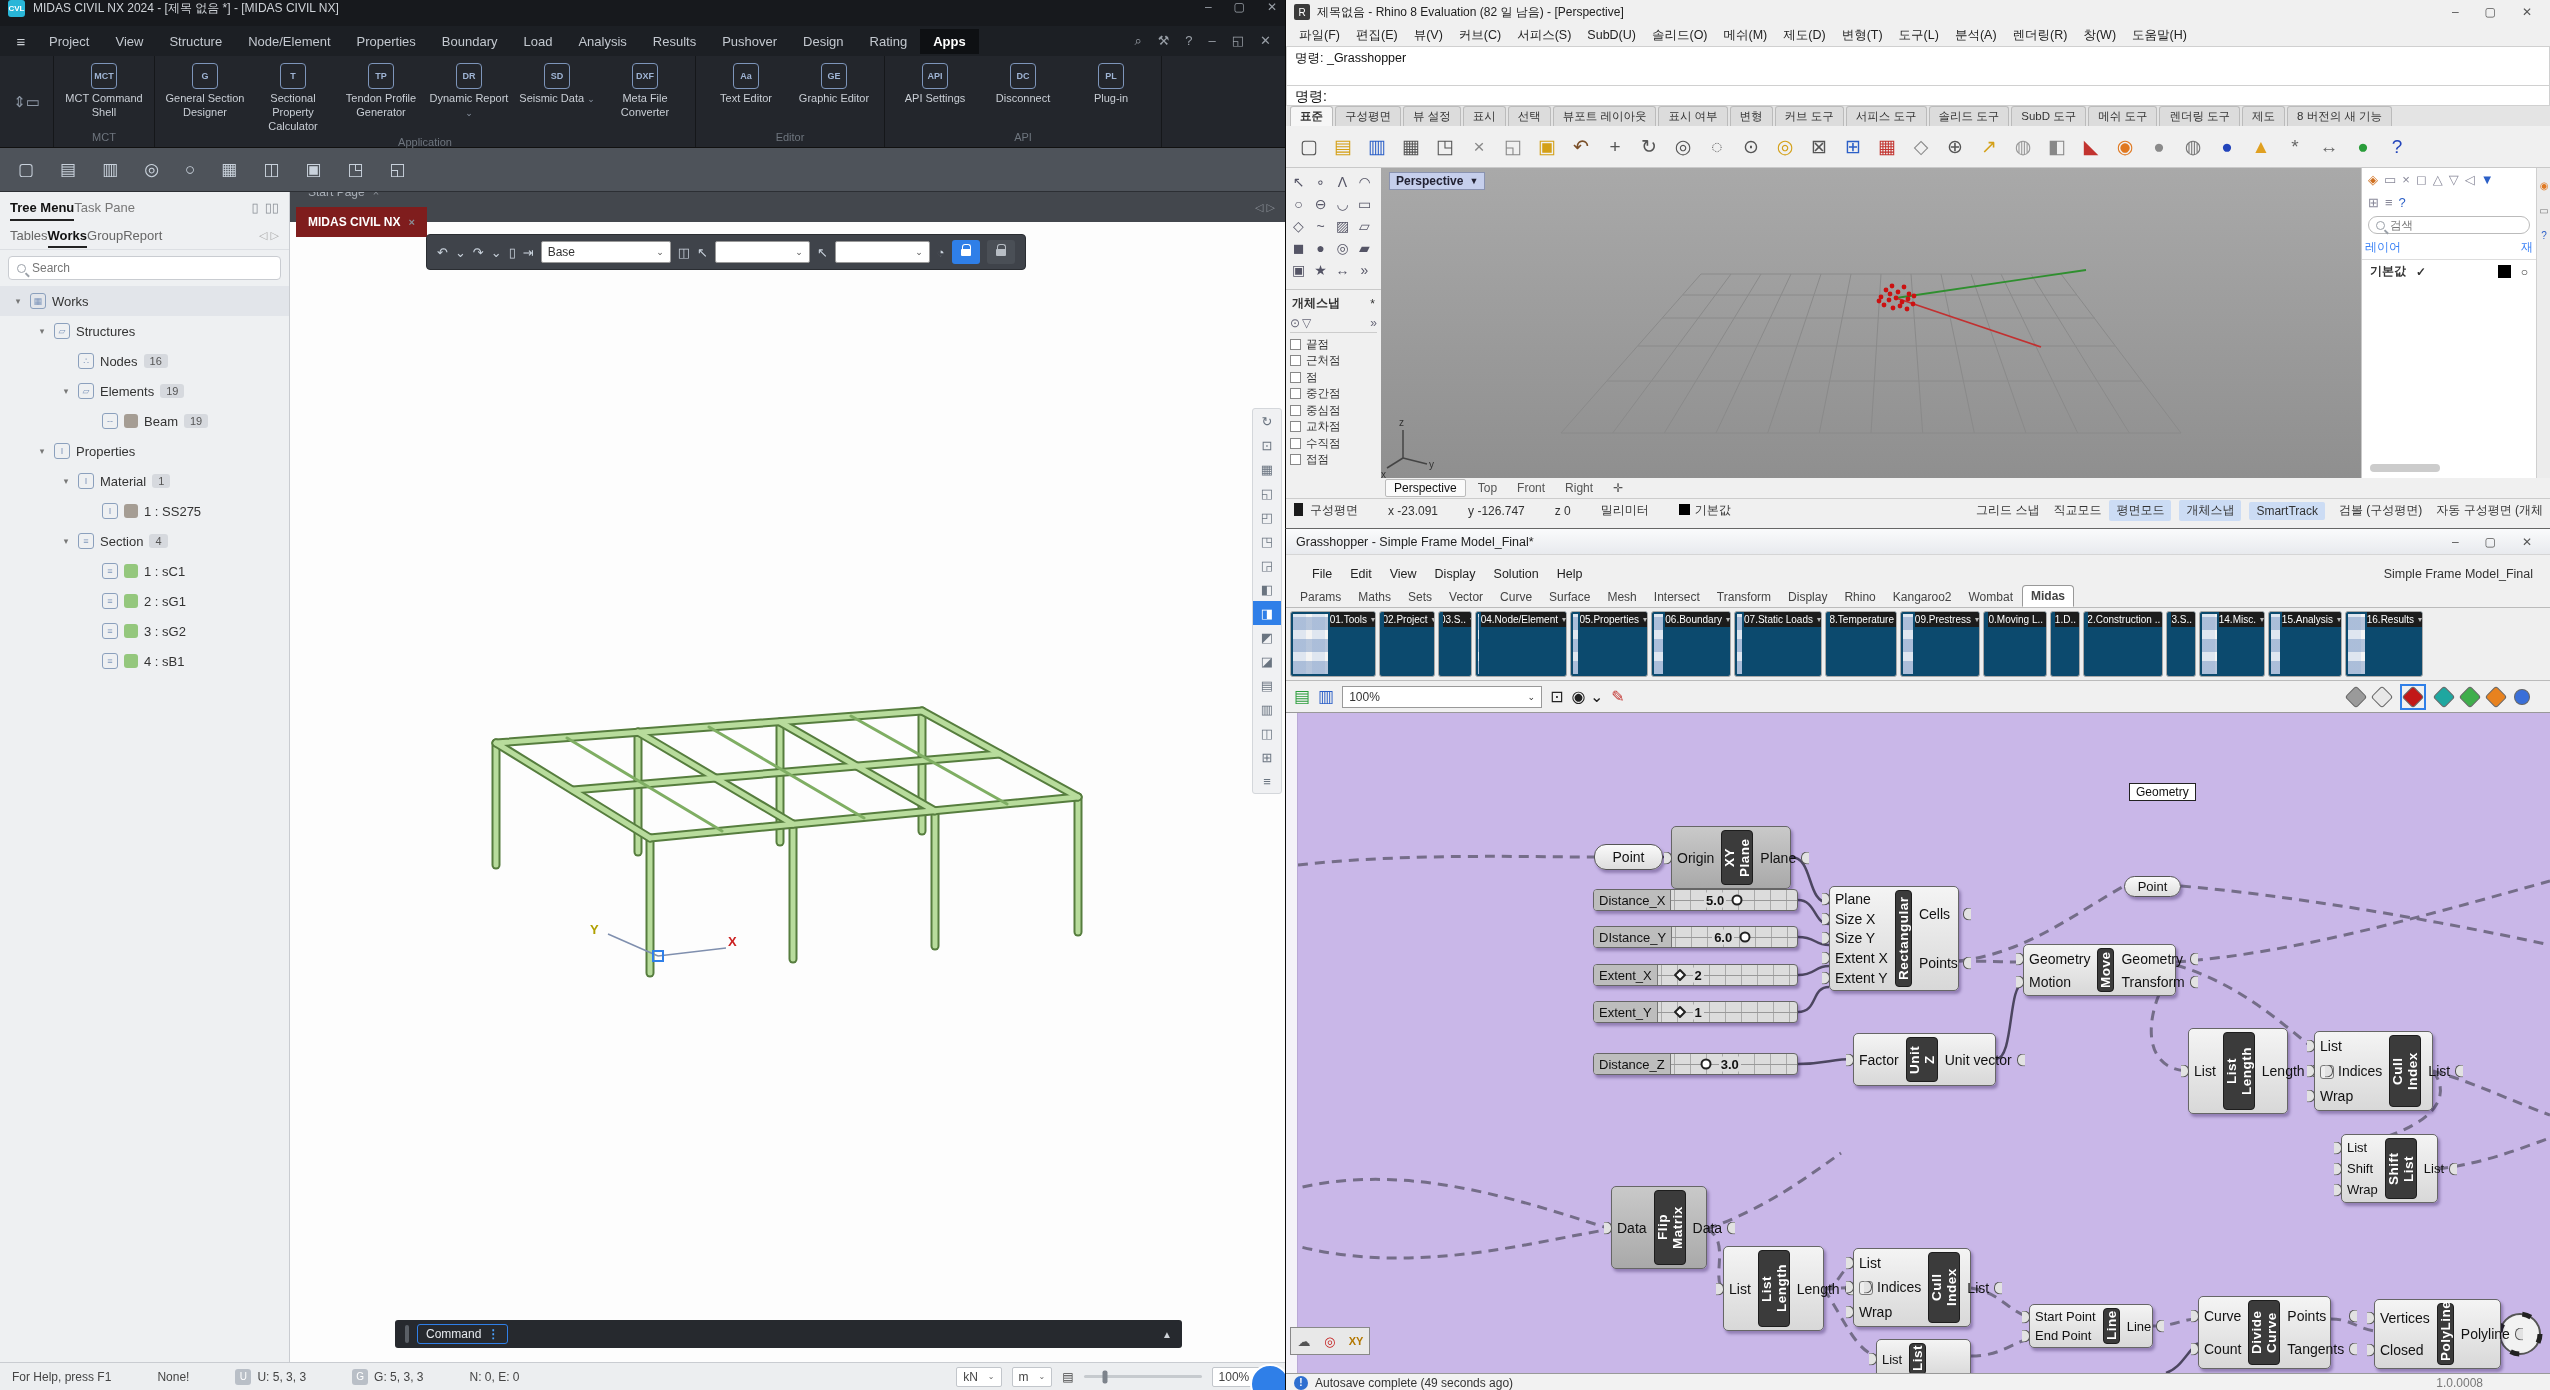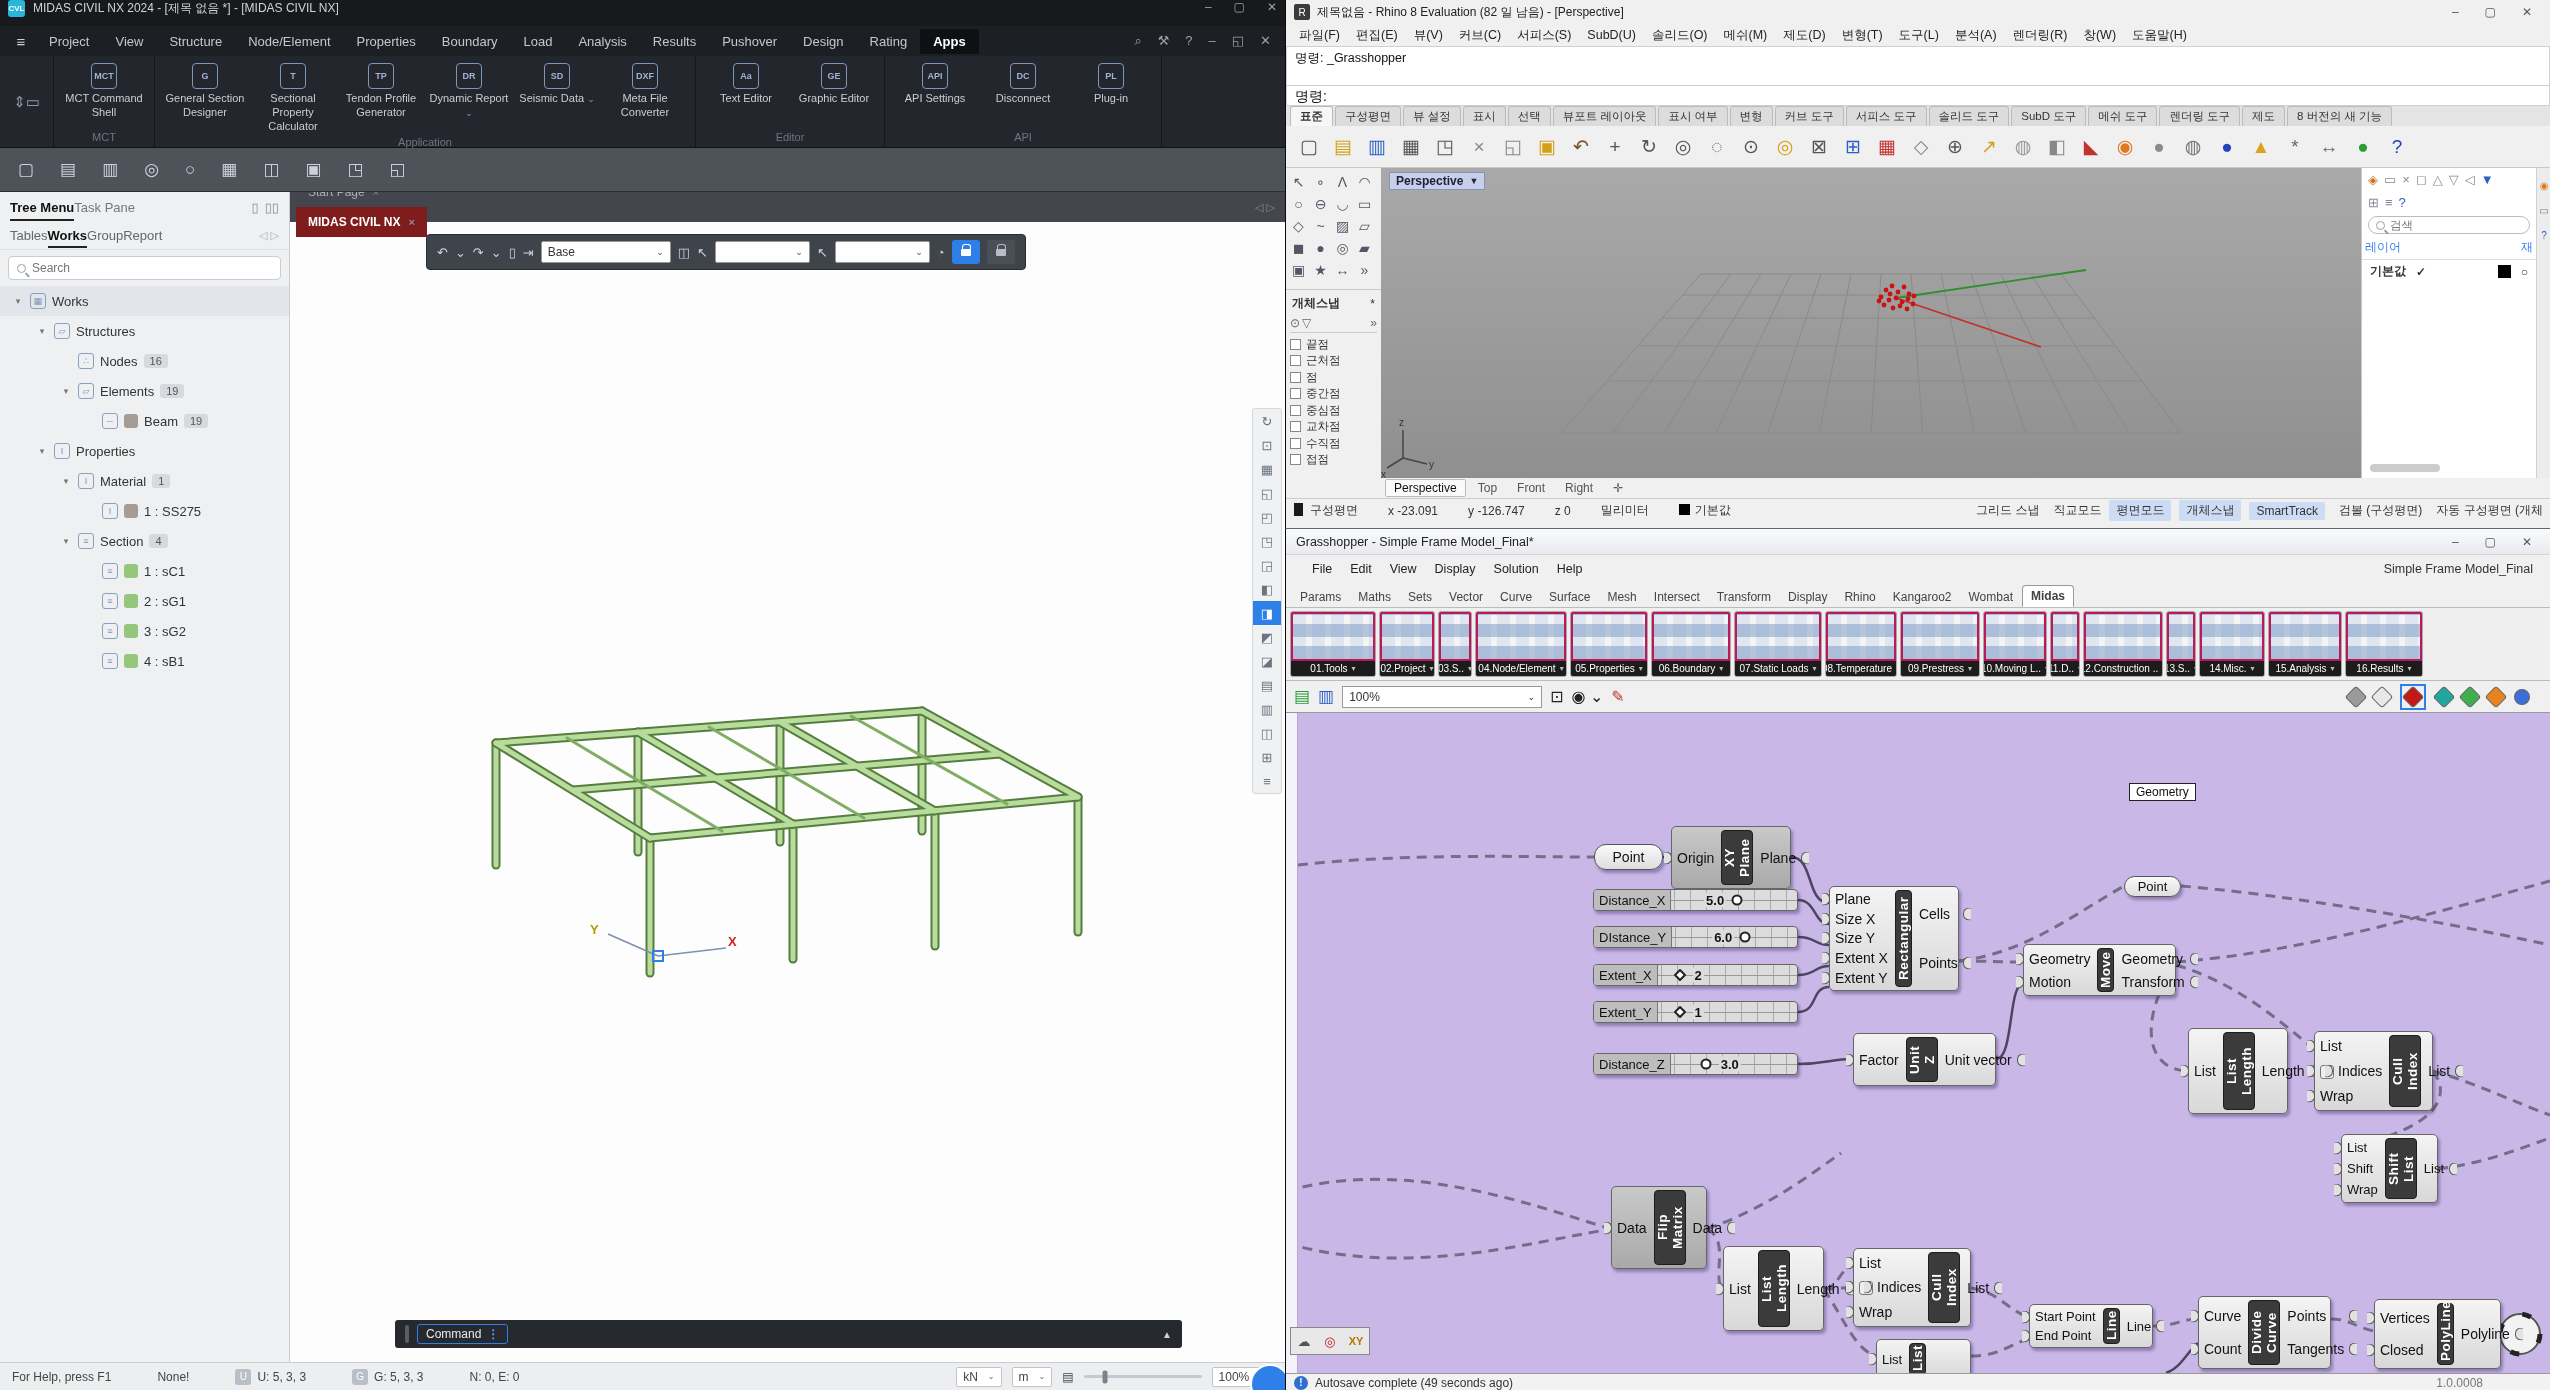--- a/index.html
+++ b/index.html
@@ -139,28 +139,28 @@
 .r-ssr{margin-left:auto;display:flex;align-items:center}
 .r-ssr span{margin-left:14px;white-space:nowrap}
 .r-ssr span.on{background:#ccdcf4;padding:2px 7px;border-radius:2px;margin-left:8px}
 span.swb::before{content:"";display:inline-block;width:11px;height:11px;background:#000;margin-right:5px;vertical-align:-1px}
 span.cpl::before{content:"";display:inline-block;width:9px;height:13px;background:#1a1a1a;margin-right:7px;vertical-align:-2px}
 
 
 #gh{position:absolute;left:1285px;top:528px;width:1265px;height:862px;background:#f0f0f0;color:#222;border-left:1px solid #0a0a0a;border-top:1px solid #666}
 .g-title{height:26px;background:linear-gradient(#fafbfc,#e8eaee);display:flex;align-items:center;padding:0 10px;font-size:12.5px;color:#222;border-bottom:1px solid #d5d5d5}
 .g-wctrl{margin-left:auto;display:flex;gap:26px;color:#555;font-size:12px;padding-right:8px}
-.g-menu{height:28px;display:flex;align-items:center;gap:2px;font-size:12.5px;padding:0 8px}
+.g-menu{height:28px;display:flex;align-items:flex-end;gap:2px;font-size:12.5px;padding:0 8px}
 .g-menu span{padding:2px 9px}
 .g-docname{margin-left:auto;color:#333;font-size:12.5px;padding-right:6px}
 .g-tabs{height:25px;display:flex;align-items:flex-end;gap:1px;font-size:12px;color:#444;padding:0 6px;border-bottom:1px solid #bbb}
 .g-tab{padding:3px 8px}
 .g-tab.active{background:#fff;border:1px solid #999;border-bottom:1px solid #fff;border-radius:4px 4px 0 0;font-weight:bold}
 .g-ribbon{height:73px;display:flex;gap:3px;padding:3px 4px;background:#efefef;border-bottom:1px solid #bbb}
-.g-group{width:calc(var(--w)*1px);border:1px solid #aaa;border-radius:3px;background:#be185d;display:flex;flex-direction:column;overflow:hidden}
+.g-group{width:calc(var(--w)*1px);border:1px solid #aaa;border-radius:3px;background:#0c4a6e;display:flex;flex-direction:row;overflow:hidden}
 .g-gicons{flex:1;margin:2px;background:
   repeating-linear-gradient(0deg, rgba(120,150,195,.5) 0 13px, rgba(255,255,255,0) 13px 22px),
   repeating-linear-gradient(90deg, #dfe6f0 0 13px, #f4f4f4 13px 19px)}
 .g-glabel{height:15px;background:#1c1c1c;color:#fff;font-size:10px;display:flex;align-items:center;justify-content:center;gap:4px;white-space:nowrap;overflow:hidden}
 .g-glabel::after{content:"▾";font-size:8px;color:#bbb}
 .g-toolbar{height:32px;display:flex;align-items:center;gap:8px;padding:0 8px;background:#f0f0f0;border-bottom:1px solid #999}
 .g-zoom{background:#fff;border:1px solid #999;height:22px;width:200px;display:flex;align-items:center;justify-content:space-between;font-size:12px;padding:0 6px;color:#333}
 .g-gem{width:16px;height:16px;transform:rotate(45deg);border-radius:3px;border:1px solid #666}
 .g-gemwrap{display:flex;align-items:center;gap:10px;margin-left:auto;padding-right:12px}
 .g-gembox{border:2px solid #2f7fe8;padding:3px;display:flex}

